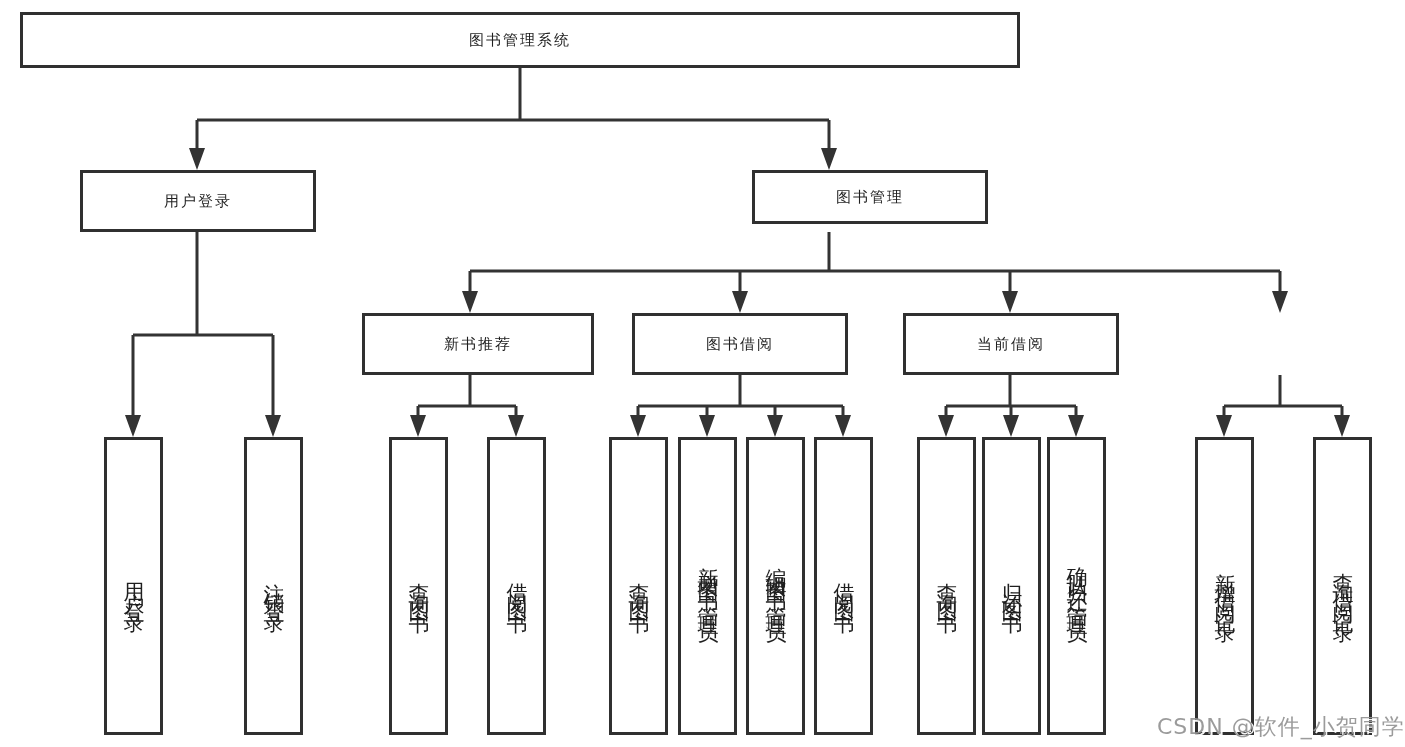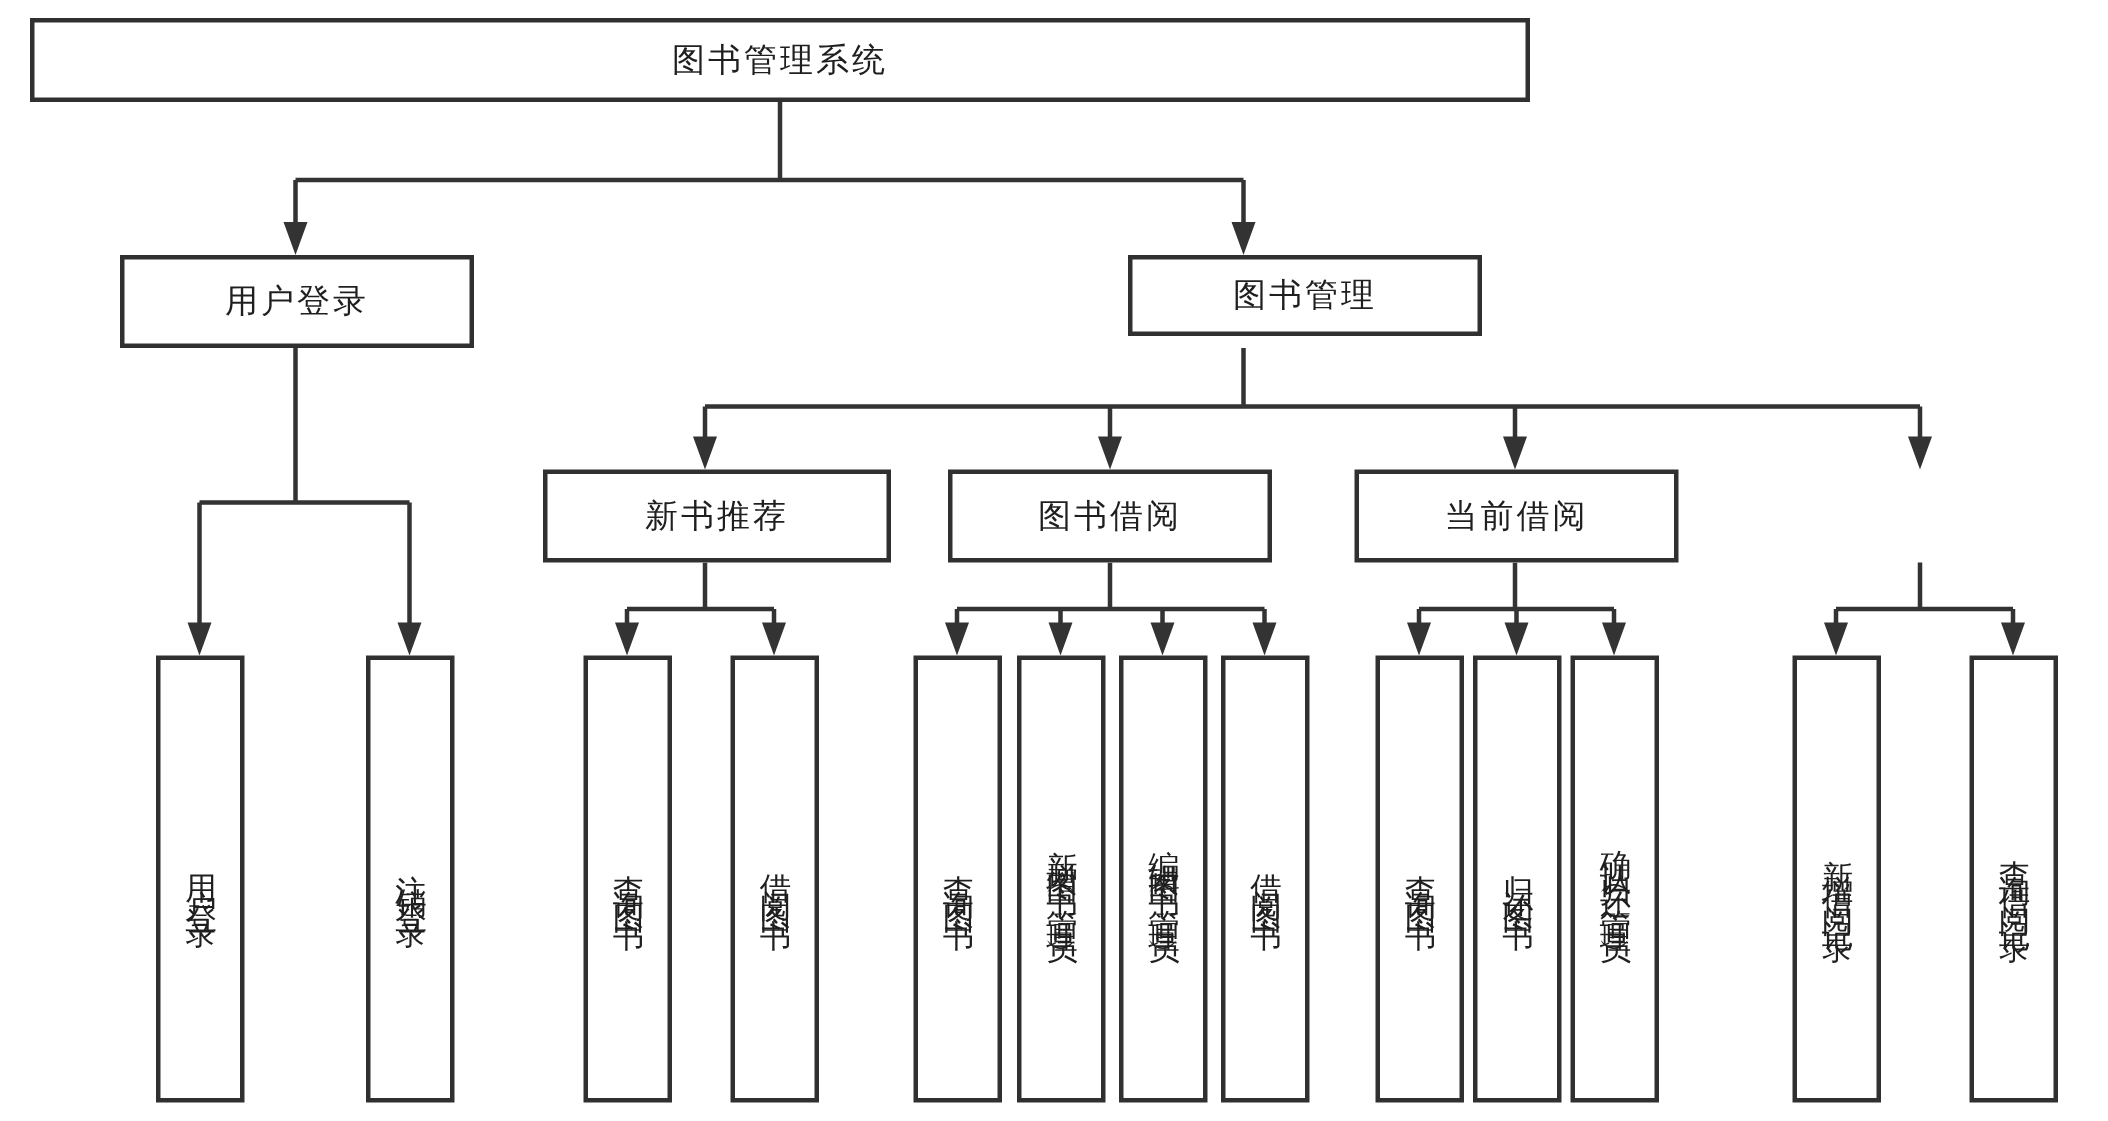--- a/index.html
+++ b/index.html
@@ -8,21 +8,21 @@
     font-family:"DejaVu Sans","Liberation Sans",sans-serif; color:#1f1f1f;
     overflow:hidden;
   }
   .wires { position:absolute; left:0; top:0; width:1405px; height:747px; }
   .conn-line { stroke:#333333; stroke-width:3; fill:none; }
   .conn-arrow { fill:#333333; stroke:none; }
   .node {
     position:absolute; box-sizing:border-box; background:#ffffff;
     border:3px solid #303030; display:flex; align-items:center; justify-content:center;
   }
-  .hnode span { font-size:22px; letter-spacing:2px; white-space:nowrap; }
+  .hnode span { font-size:15px; letter-spacing:2px; white-space:nowrap; }
   .leaf { width:59px; height:298px; top:437px; }
   .leaf span {
     writing-mode:vertical-rl; text-orientation:mixed;
     font-size:21px; line-height:1.1; letter-spacing:10px; white-space:nowrap;
   }
   .leaf span.tight { letter-spacing:8px; }
   .watermark {
     position:absolute; left:1157px; top:712px; z-index:5;
     font-size:22px; letter-spacing:1px; white-space:nowrap;
     color:rgba(150,150,150,0.95);
@@ -123,14 +123,15 @@
     <span class="tight">确认归还（管理员）</span>
   </div>
 
   <div class="node leaf" style="left:1195px">
     <span>新增借阅记录</span>
   </div>
   <div class="node leaf" style="left:1313px">
     <span>查询借阅记录</span>
   </div>
 
+  <div class="watermark">CSDN @软件_小贺同学</div>
 
 </div>
 
 </body></html>

